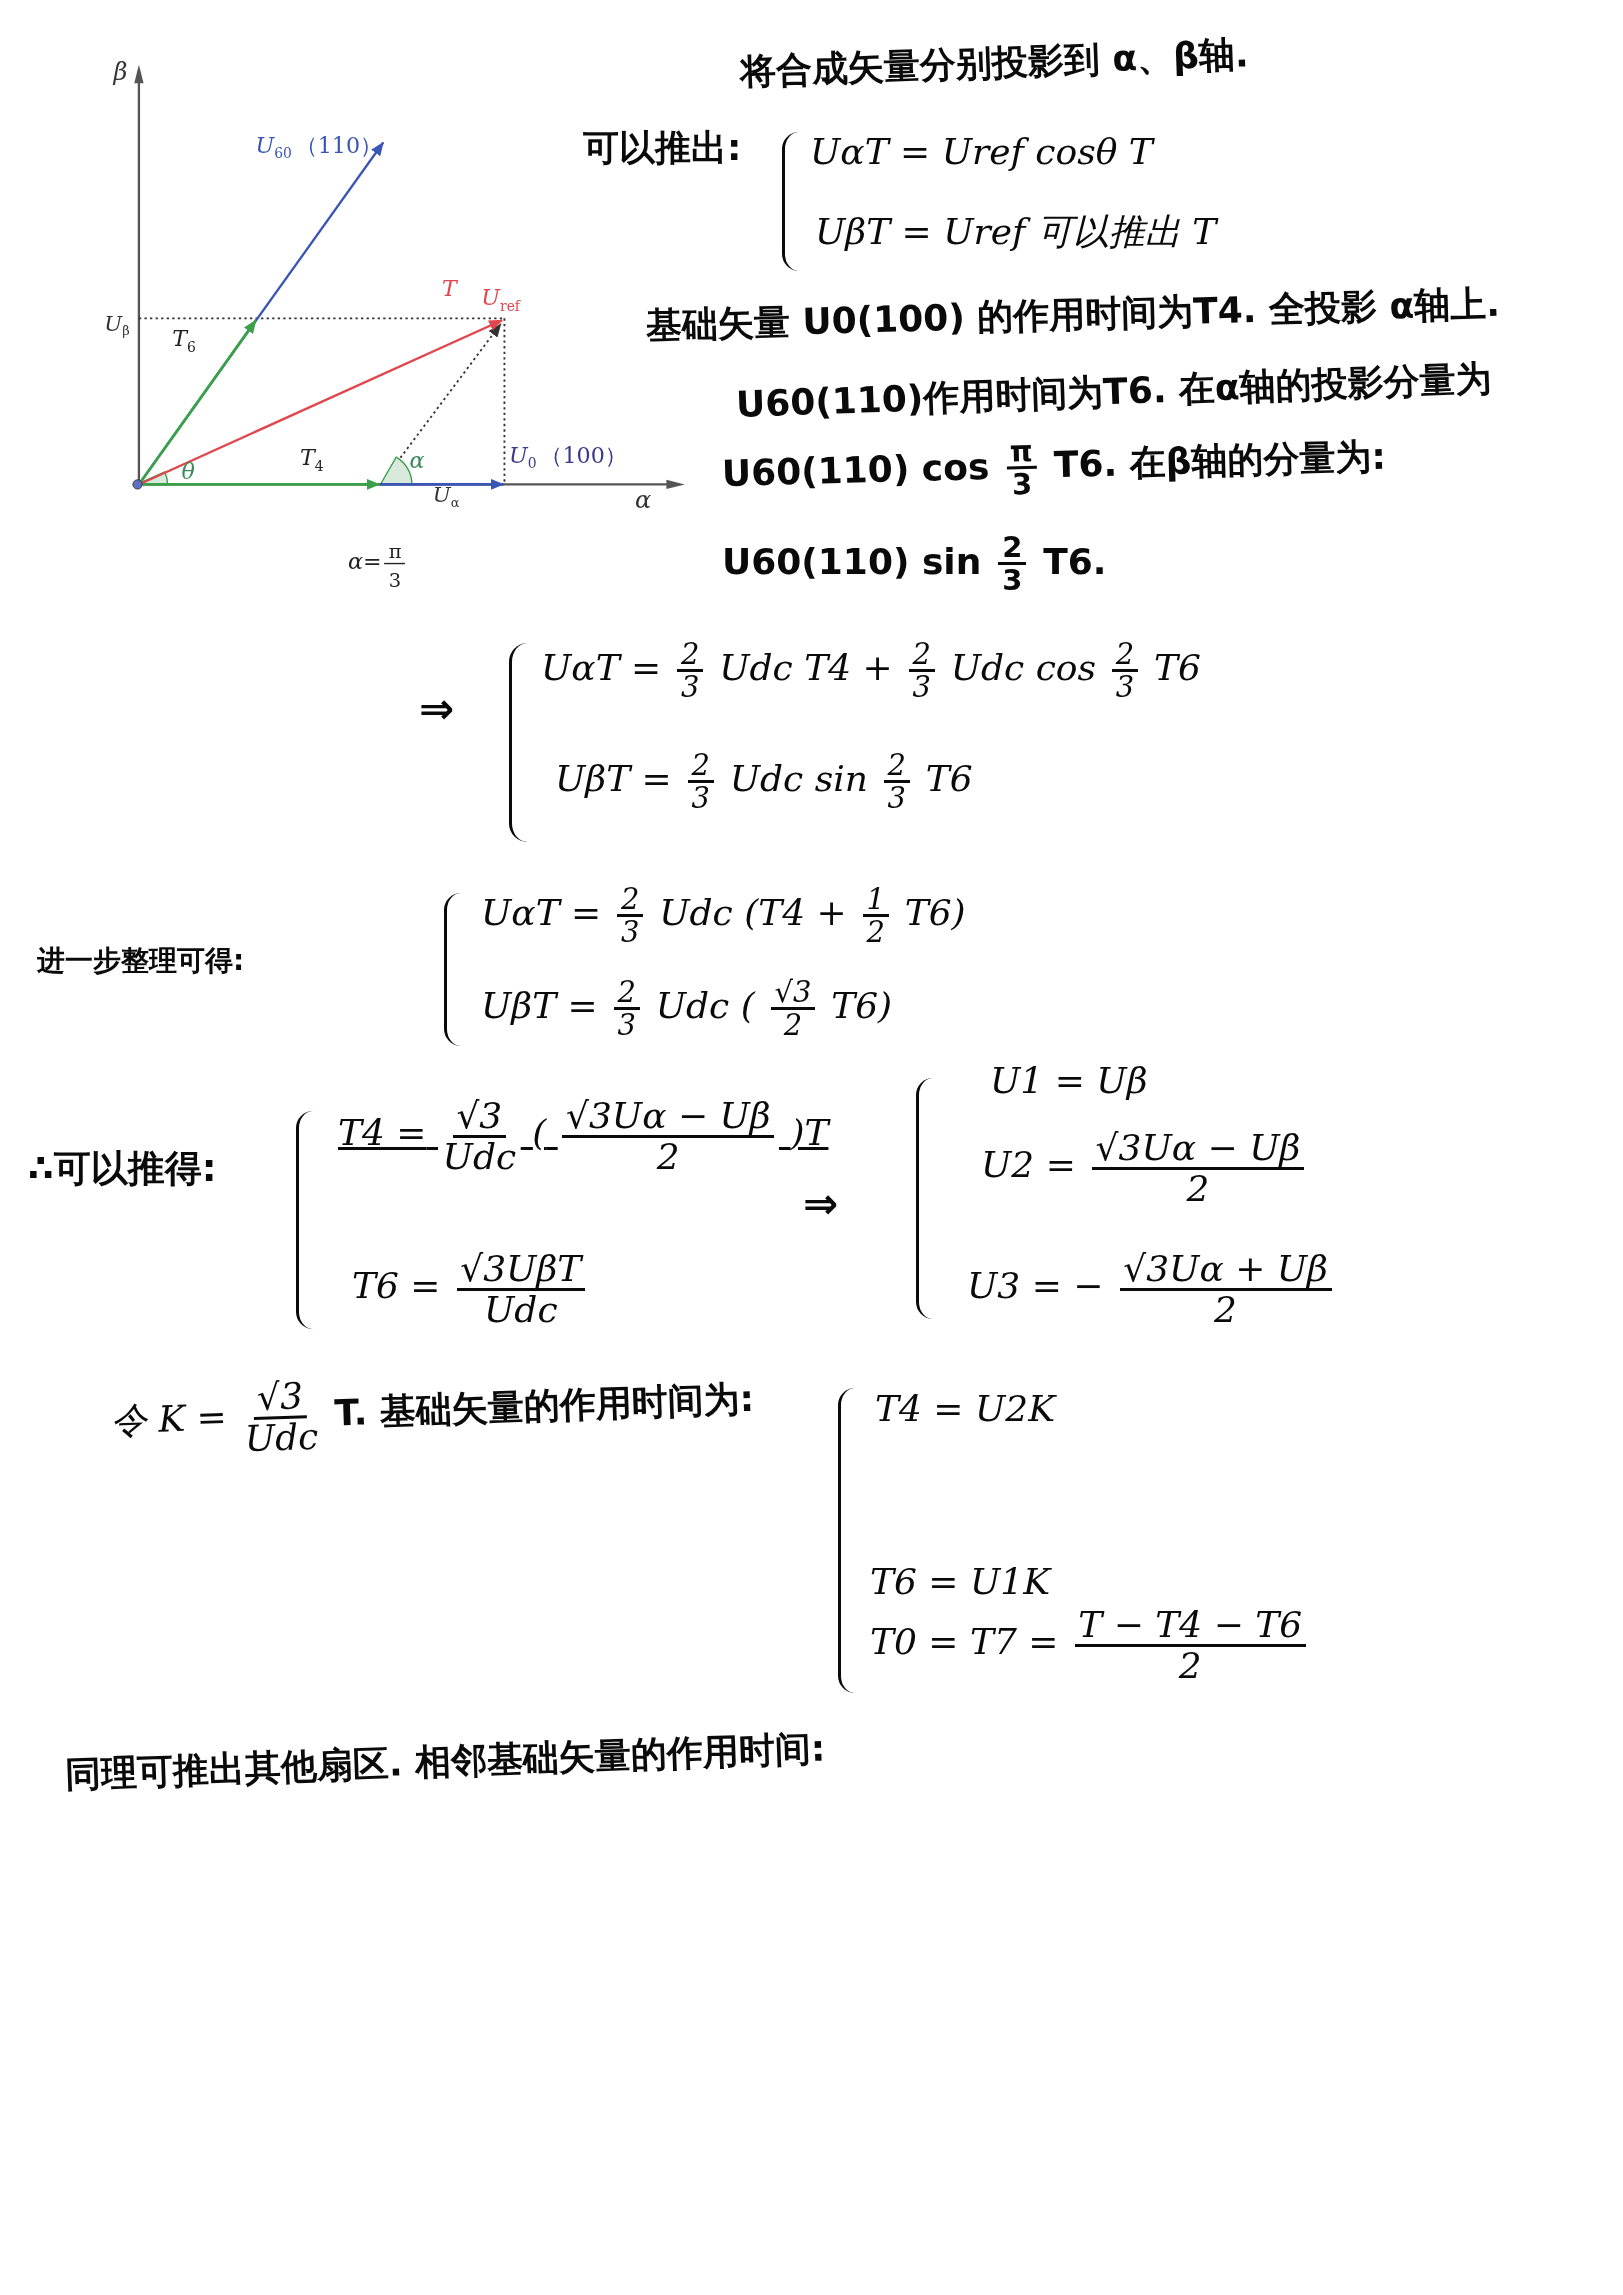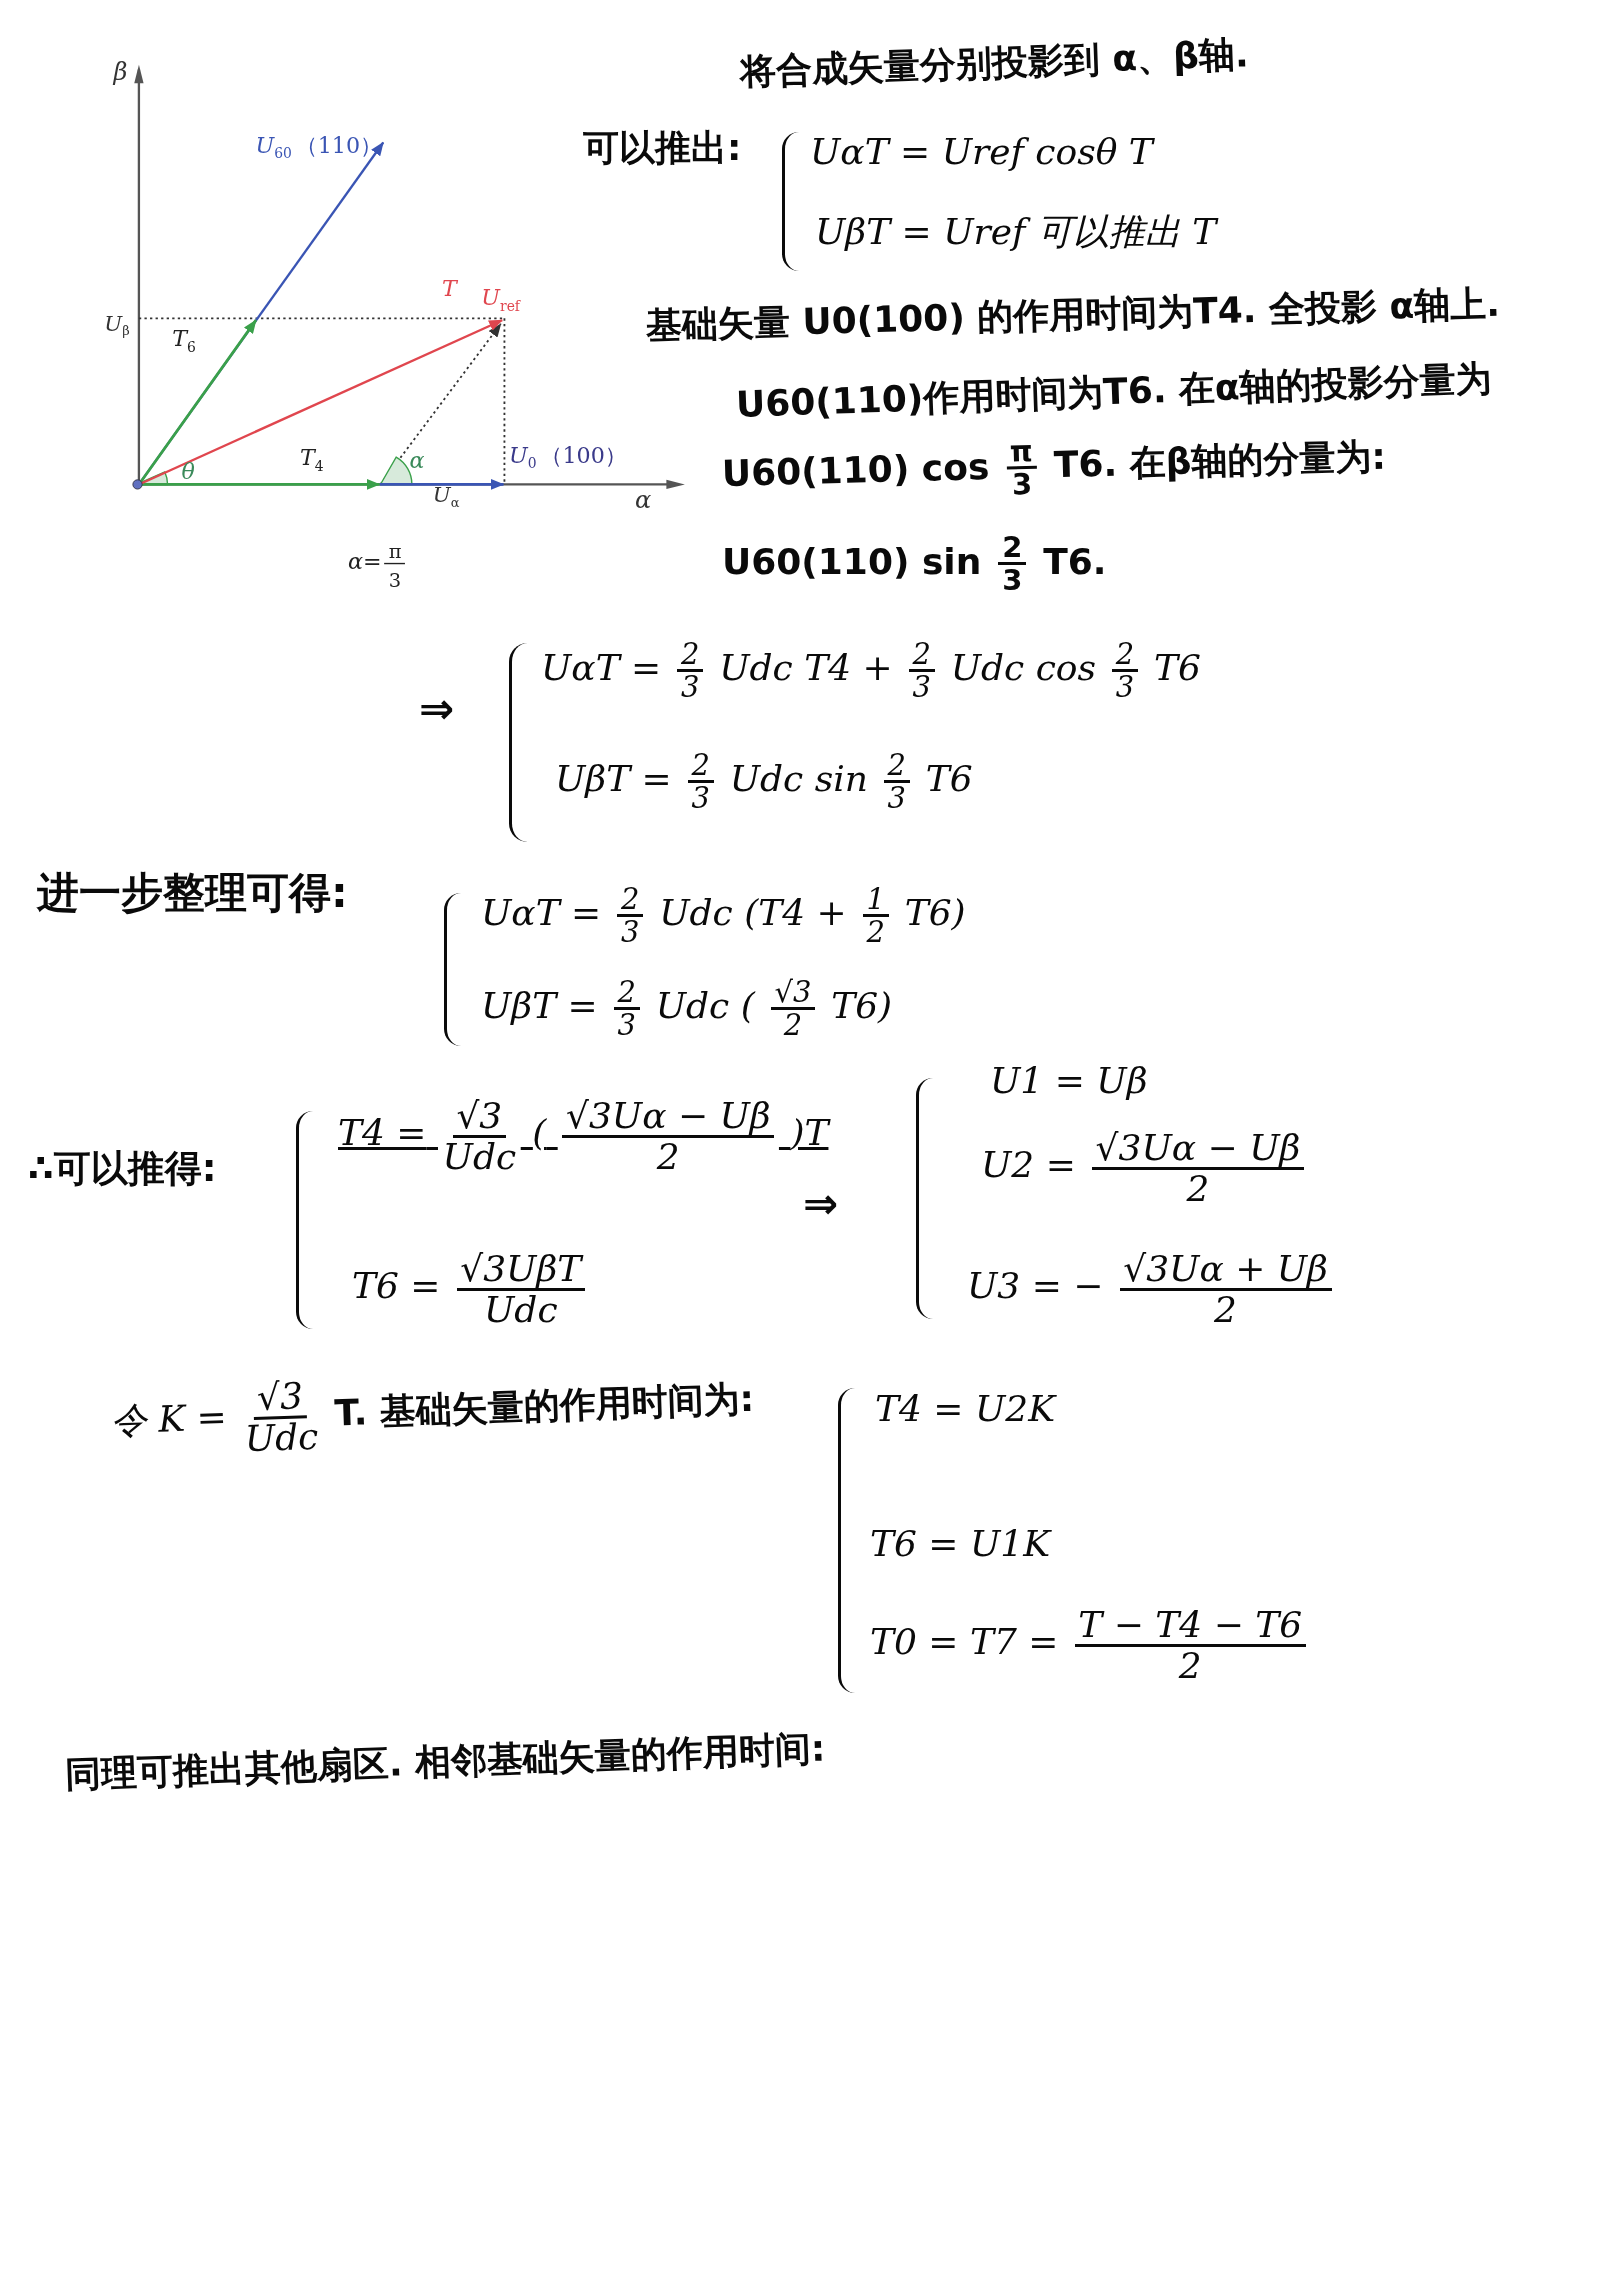--- a/index.html
+++ b/index.html
@@ -156,21 +156,21 @@
         <span class="den">3</span>
       </span>
     <span>Udc sin</span>
     <span class="frac small-frac">
         <span class="num">2</span>
         <span class="den">3</span>
       </span>
     <span>T6</span>
   </div>
 
-  <div class="hw" style="left:37px; top:869px; font-size:42px;">进一步整理可得:</div>
+  <div class="hw" style="left:37px; top:945px; font-size:28px;">进一步整理可得:</div>
   <div class="brace" style="left:444px; top:893px; width:14px; height:153px;"></div>
   <div class="hw eq" style="left:481px; top:884px;">
     <span>UαT =</span>
     <span class="frac small-frac">
         <span class="num">2</span>
         <span class="den">3</span>
       </span>
     <span>Udc (T4 +</span>
     <span class="frac small-frac">
         <span class="num">1</span>
@@ -237,21 +237,21 @@
     <span class="eq">令 K =</span>
     <span class="frac eq">
         <span class="num">√3</span>
         <span class="den">Udc</span>
       </span>
     <span>T. 基础矢量的作用时间为:</span>
   </div>
 
   <div class="brace" style="left:838px; top:1388px; width:14px; height:305px;"></div>
   <div class="hw eq" style="left:875px; top:1388px;">T4 = U2K</div>
-  <div class="hw eq" style="left:870px; top:1523px;">T6 = U1K</div>
+  <div class="hw eq" style="left:870px; top:1561px;">T6 = U1K</div>
   <div class="hw eq" style="left:870px; top:1606px;">
     <span>T0 = T7 =</span>
     <span class="frac">
         <span class="num">T − T4 − T6</span>
         <span class="den">2</span>
       </span>
   </div>
 
   <div class="hw" style="left:65px; top:1754px; transform:rotate(-2deg);">同理可推出其他扇区. 相邻基础矢量的作用时间:</div>
 

